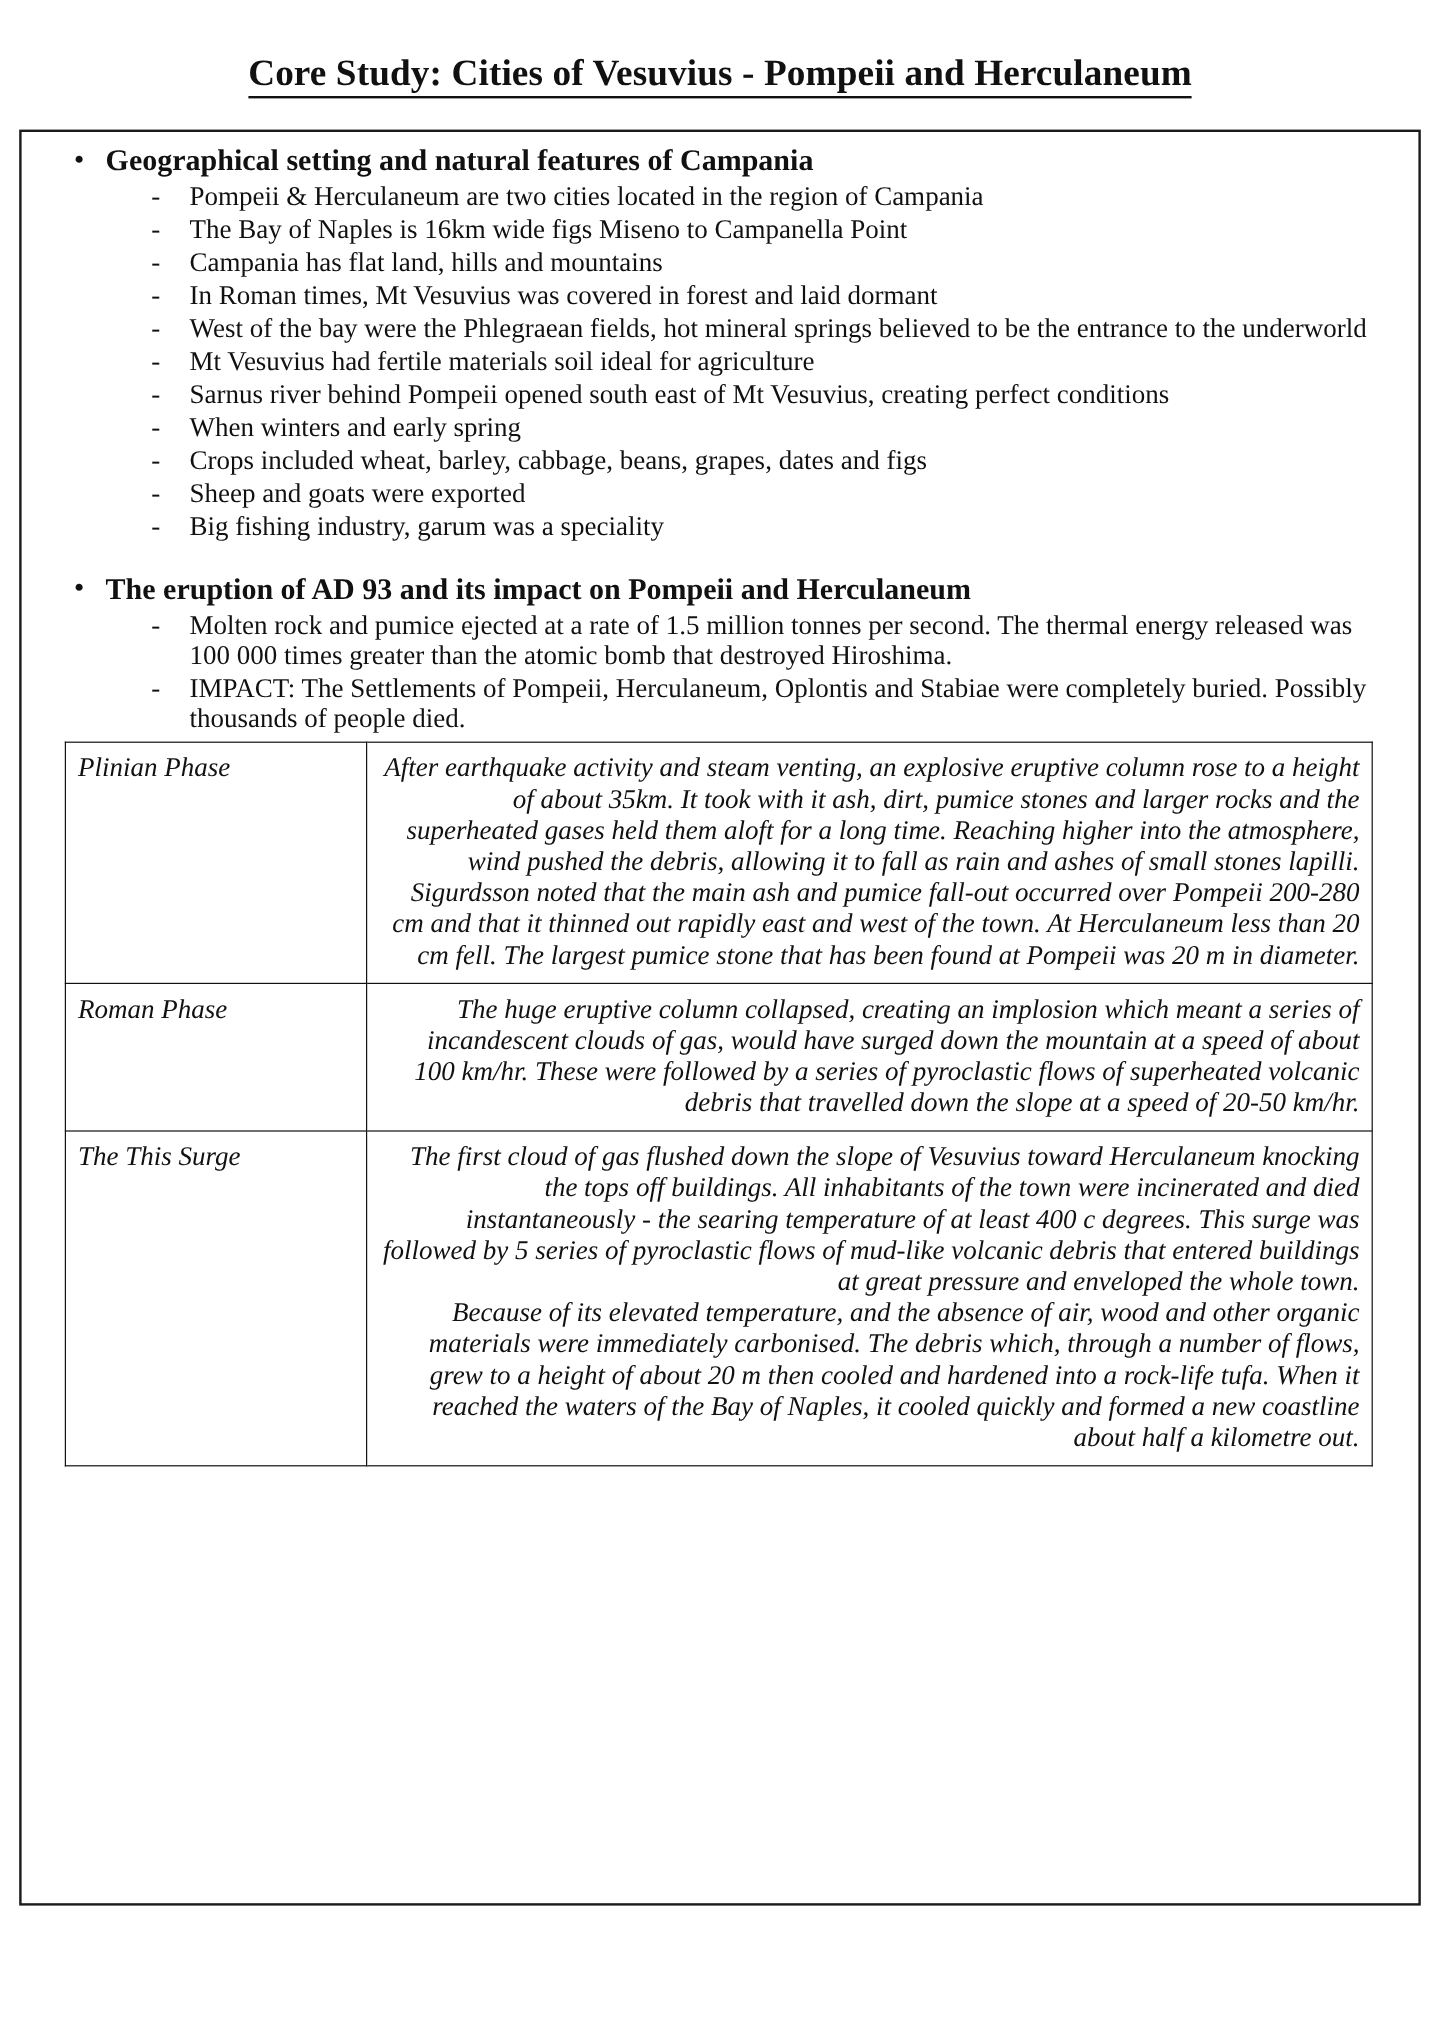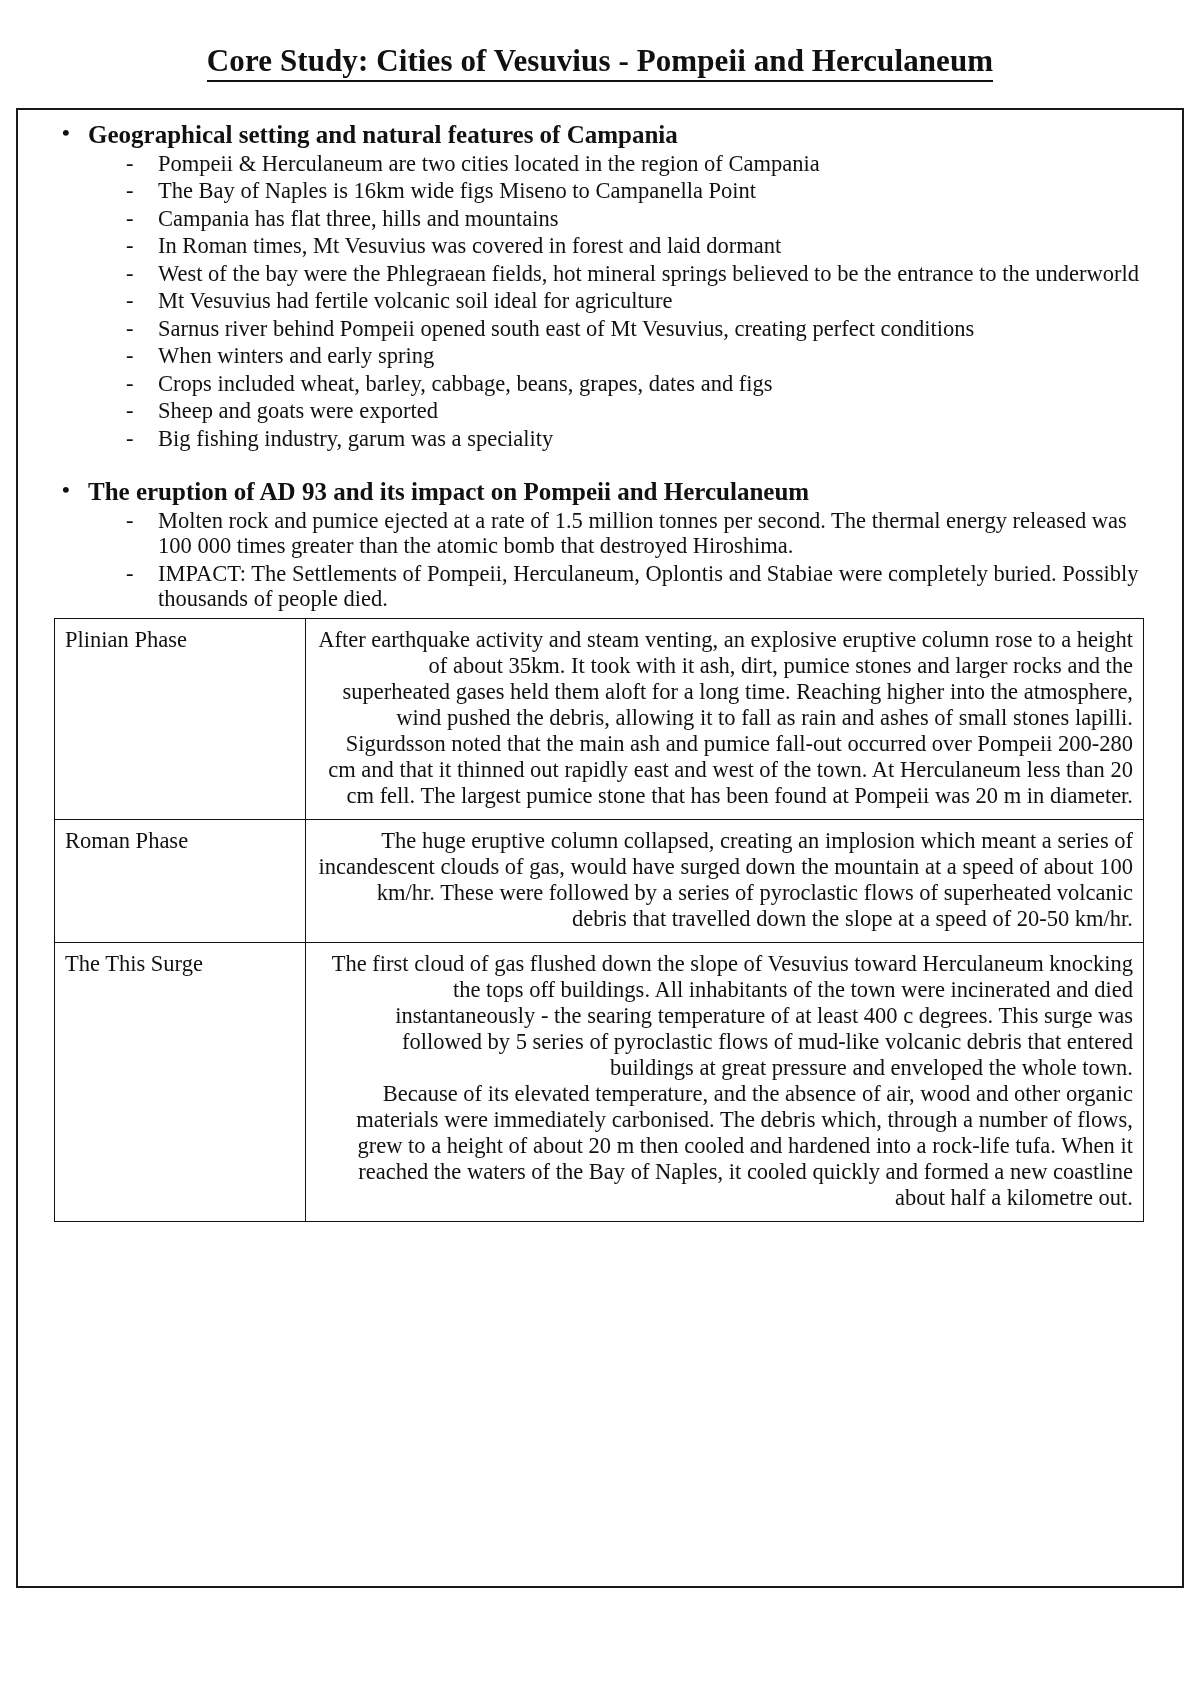--- a/index.html
+++ b/index.html
@@ -105,20 +105,21 @@
     margin-top: 6px;
     margin-left: 18px;
     table-layout: fixed;
   }
   .phase-table td {
     border: 1.6px solid #111;
     vertical-align: top;
     font-size: 22.5px;
     line-height: 1.155;
     padding: 8px 8px 10px 8px;
+    font-style: italic;
   }
   .phase-table td.label-cell {
     width: 232px;
     padding-left: 10px;
   }
   .phase-table td.body-cell {
     padding-left: 11px;
     padding-right: 10px;
   }
   .cell-para { margin: 0; text-align: right; }
@@ -145,33 +146,33 @@
           <li class="sub-item">
             <span class="dash">-</span>
             <span class="sub-text">Pompeii &amp; Herculaneum are two cities located in the region of Campania</span>
           </li>
           <li class="sub-item">
             <span class="dash">-</span>
             <span class="sub-text">The Bay of Naples is 16km wide figs Miseno to Campanella Point</span>
           </li>
           <li class="sub-item">
             <span class="dash">-</span>
-            <span class="sub-text">Campania has flat three, hills and mountains</span>
+            <span class="sub-text">Campania has flat land, hills and mountains</span>
           </li>
           <li class="sub-item">
             <span class="dash">-</span>
             <span class="sub-text">In Roman times, Mt Vesuvius was covered in forest and laid dormant</span>
           </li>
           <li class="sub-item">
             <span class="dash">-</span>
             <span class="sub-text">West of the bay were the Phlegraean fields, hot mineral springs believed to be the entrance to the underworld</span>
           </li>
           <li class="sub-item">
             <span class="dash">-</span>
-            <span class="sub-text">Mt Vesuvius had fertile volcanic soil ideal for agriculture</span>
+            <span class="sub-text">Mt Vesuvius had fertile materials soil ideal for agriculture</span>
           </li>
           <li class="sub-item">
             <span class="dash">-</span>
             <span class="sub-text">Sarnus river behind Pompeii opened south east of Mt Vesuvius, creating perfect conditions</span>
           </li>
           <li class="sub-item">
             <span class="dash">-</span>
             <span class="sub-text">When winters and early spring</span>
           </li>
           <li class="sub-item">

